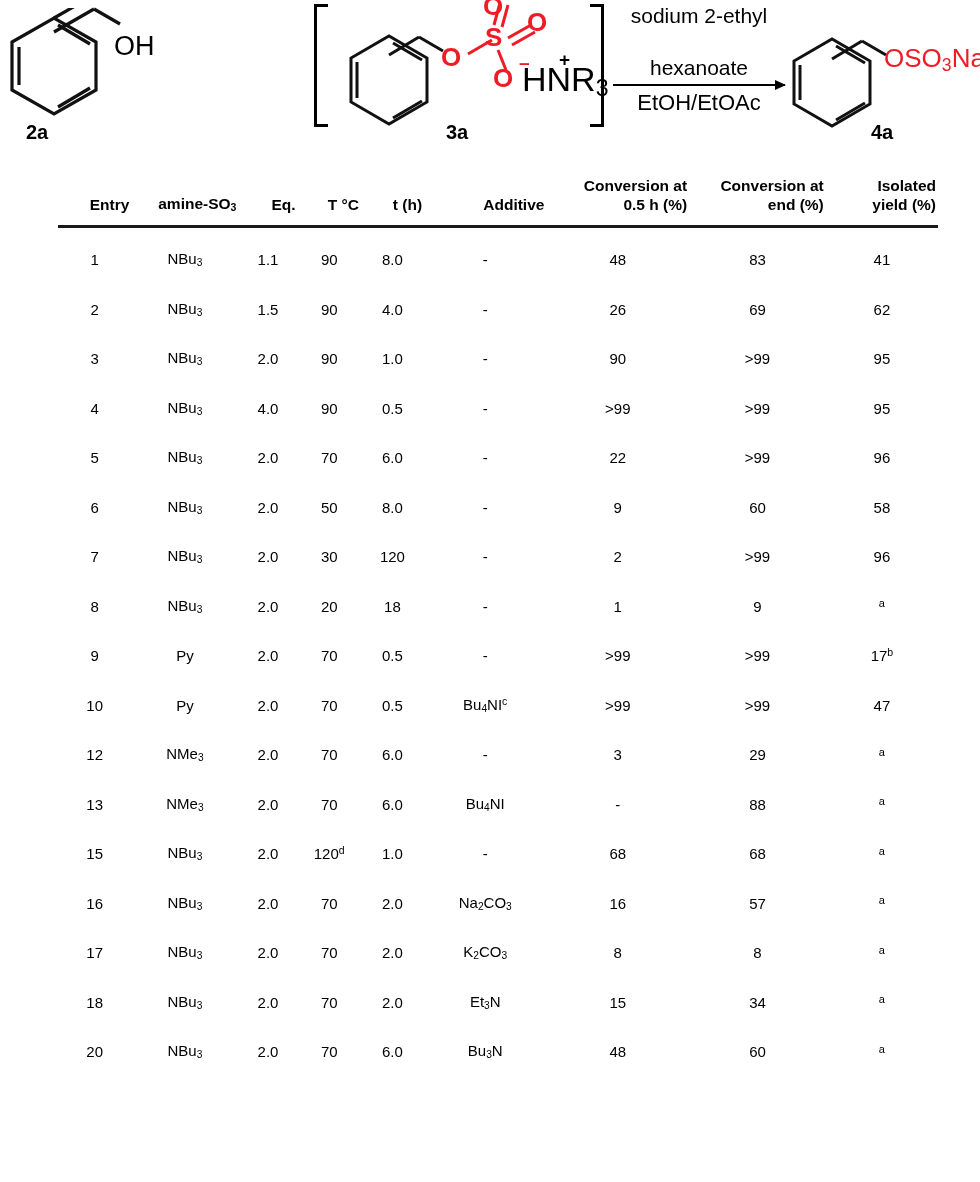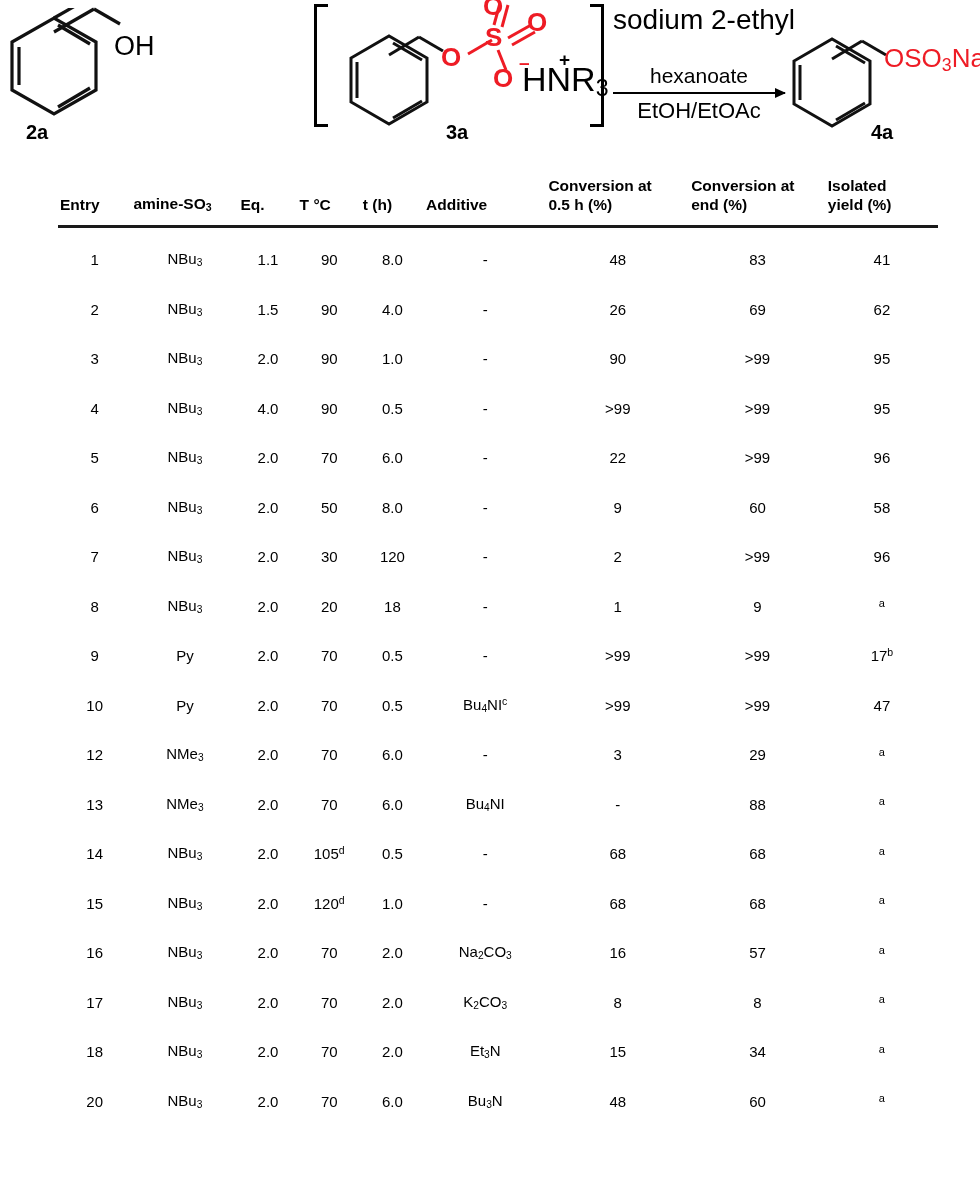--- a/index.html
+++ b/index.html
@@ -99,21 +99,21 @@
   }
   table.data {
     border-collapse: collapse;
     width: 880px;
     margin-left: 58px;
     table-layout: fixed;
   }
   table.data th {
     font-size: 15.5px;
     font-weight: bold;
-    text-align: left;
+    text-align: right;
     vertical-align: bottom;
     padding: 4px 2px 10px 2px;
     line-height: 1.25;
   }
   table.data thead tr {
     border-bottom: 3px solid #1a1a1a;
   }
   table.data td {
     font-size: 15px;
     text-align: center;
@@ -198,21 +198,21 @@
   <div class="chem-text red" style="left:519px; top:52px; font-size:19px; font-weight:bold;">–</div>
 
   <div class="chem-text" style="left:559px; top:49px; font-size:19px; font-weight:bold;">+</div>
   <div class="chem-text" style="left:522px; top:60px; font-size:34px;">HNR<sub>3</sub></div>
 
   <div class="bracket right" style="left:590px; top:4px; height:117px;"></div>
 
   <div class="cmpd-label" style="left:446px; top:121px;">3a</div>
 
   <div class="arrow-block" style="left:613px; top:4px; width:172px;">
-    <div class="arrow-top" style="font-size:28px;">sodium 2-ethyl</div>
+    <div class="arrow-top" style="font-size:21px;">sodium 2-ethyl</div>
     <div class="arrow-top" style="font-size:21px; margin-bottom:4px;margin-top:28px;">hexanoate</div>
     <div class="arrow-line">
       <div class="shaft"></div>
         <div class="head"></div>
     </div>
     <div class="arrow-bottom" style="font-size:22px;">EtOH/EtOAc</div>
   </div>
 
   <svg class="struct" style="left:788px; top:36px;" width="110" height="100" viewBox="0 0 110 100">
     <g stroke="#111" stroke-width="3" fill="none">
@@ -393,31 +393,20 @@
           <td>NMe<sub>3</sub></td>
           <td>2.0</td>
           <td>70</td>
           <td>6.0</td>
           <td>Bu<sub>4</sub>NI</td>
           <td>-</td>
           <td>88</td>
           <td><span class="fn-only">a</span></td>
         </tr>
         <tr>
-          <td>14</td>
-          <td>NBu<sub>3</sub></td>
-          <td>2.0</td>
-          <td>105<span class="fn">d</span></td>
-          <td>0.5</td>
-          <td>-</td>
-          <td>68</td>
-          <td>68</td>
-          <td><span class="fn-only">a</span></td>
-        </tr>
-        <tr>
           <td>15</td>
           <td>NBu<sub>3</sub></td>
           <td>2.0</td>
           <td>120<span class="fn">d</span></td>
           <td>1.0</td>
           <td>-</td>
           <td>68</td>
           <td>68</td>
           <td><span class="fn-only">a</span></td>
         </tr>

